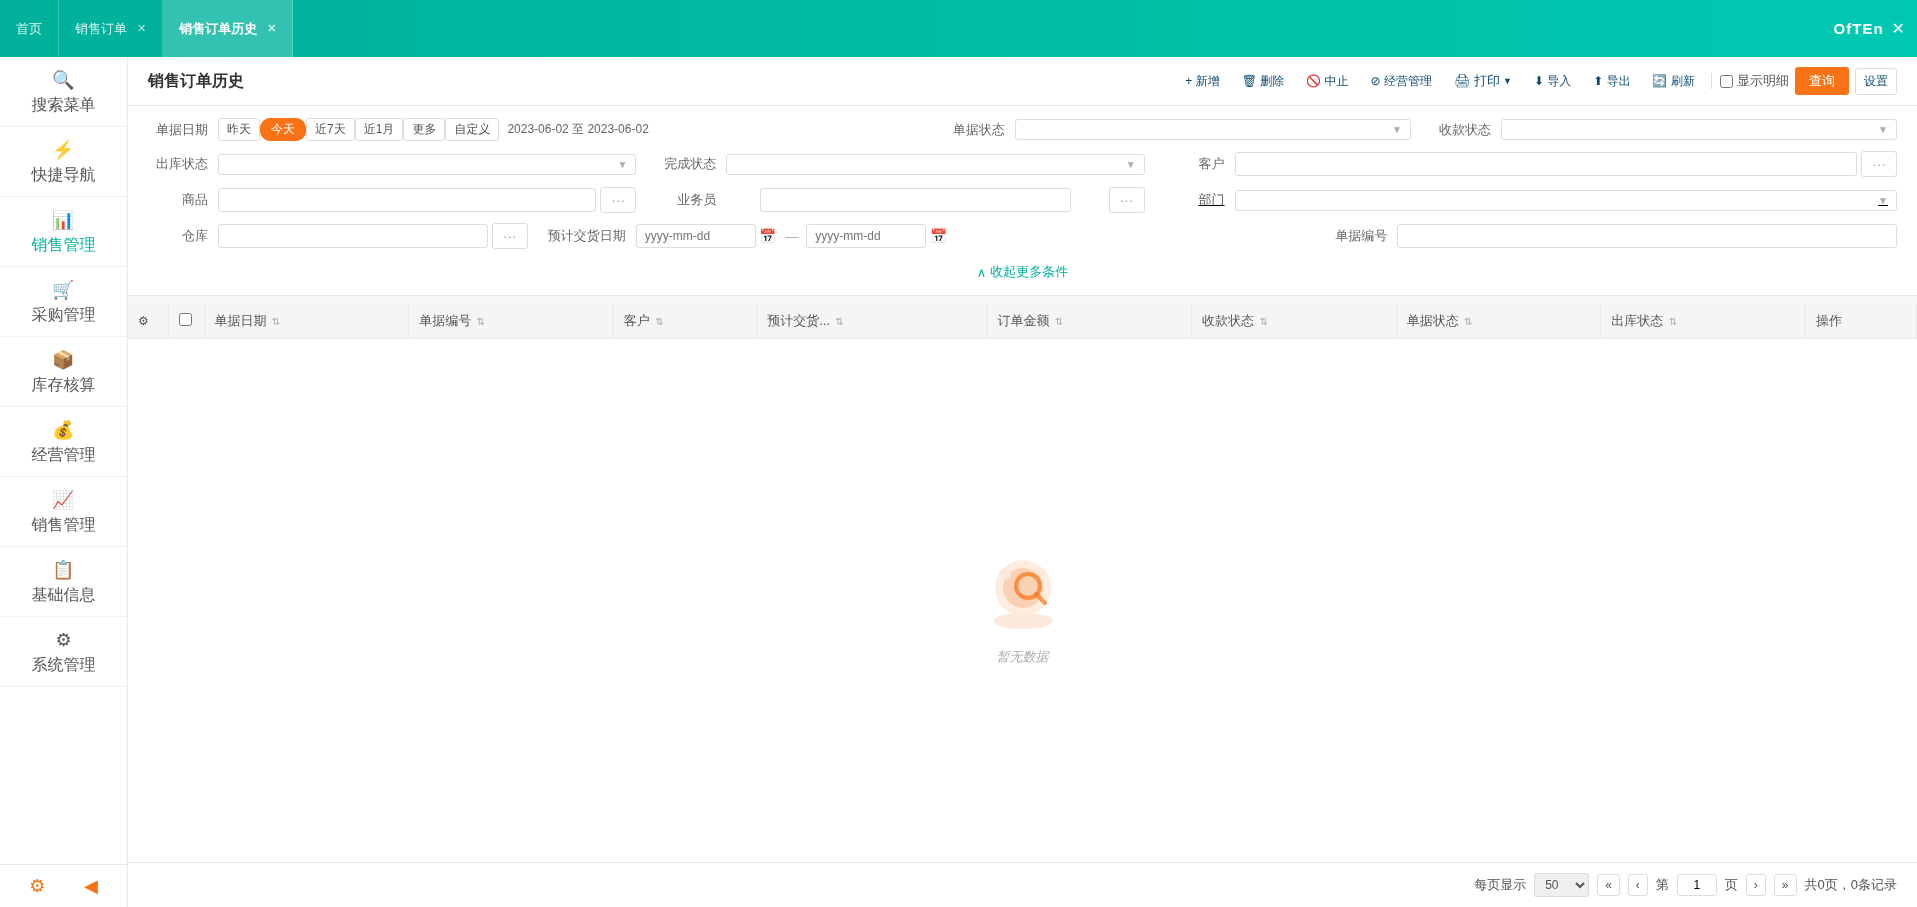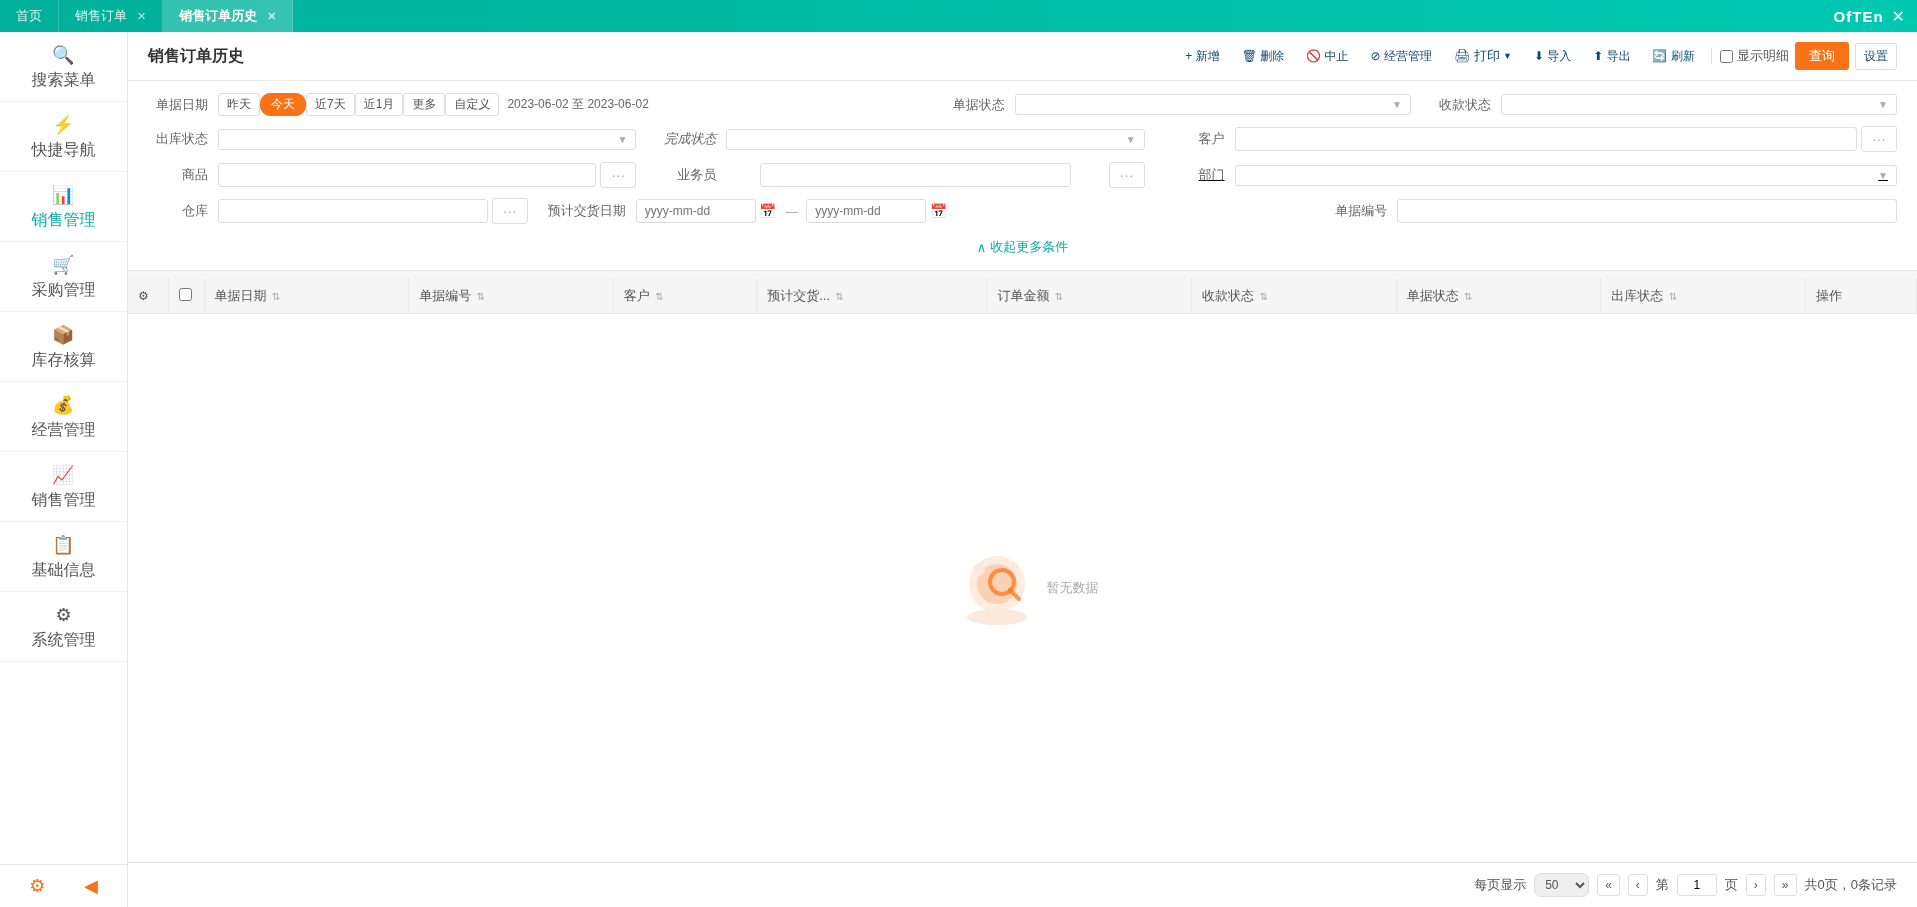--- a/index.html
+++ b/index.html
@@ -1,20 +1,20 @@
 <!DOCTYPE html>
 <html><head>
   <meta charset="utf-8">
   <style>
     * { box-sizing: border-box; margin: 0; padding: 0; font-family: 'Microsoft YaHei', sans-serif; font-size: 13px; }
     body { display: flex; flex-direction: column; height: 907px; width: 1917px; overflow: hidden; background: #f5f5f5; }
 
     
     .top-bar {
-      height: 32px;
+      height: 57px;
       background: linear-gradient(90deg, #00b09b, #00c9b1);
       display: flex;
       align-items: center;
       padding: 0 0 0 0;
       flex-shrink: 0;
     }
     .top-bar-tabs {
       display: flex;
       align-items: stretch;
       height: 100%;
@@ -304,24 +304,25 @@
     }
     .data-table th .sort-icon { color: #aaa; margin-left: 2px; font-size: 10px; }
     .th-settings {
       width: 40px;
       text-align: center;
     }
     .th-checkbox { width: 36px; text-align: center; }
     .empty-area {
       flex: 1;
       display: flex;
-      flex-direction: row;
+      flex-direction: column;
       align-items: center;
       justify-content: center;
       padding: 60px 0;
+      font-style: italic;
     }
     .empty-icon {
       width: 100px;
       height: 100px;
       margin-bottom: 12px;
     }
     .empty-text {
       color: #aaa;
       font-size: 13px;
     }
@@ -334,21 +335,21 @@
       padding: 10px 20px;
       background: #fff;
       border-top: 1px solid #e8e8e8;
       gap: 8px;
       flex-shrink: 0;
       font-size: 12px;
       color: #555;
     }
     .per-page-select {
       border: 1px solid #ddd;
-      border-radius: 7px;
+      border-radius: 2px;
       padding: 3px 6px;
       font-size: 12px;
       color: #555;
       cursor: pointer;
     }
     .page-nav-btn {
       border: 1px solid #ddd;
       border-radius: 3px;
       background: #fff;
       padding: 3px 7px;
@@ -493,21 +494,21 @@
       </div>
 
       <div class="filter-row">
         <div class="filter-section" style="flex:1;">
           <span class="filter-label">出库状态</span>
           <div class="select-control" style="flex:1;">
             <span></span>
             <span class="select-arrow">▼</span>
           </div>
         </div>
-        <div class="filter-section" style="flex:1;margin-left:20px;font-style:italic;">
+        <div class="filter-section" style="flex:1;margin-left:20px;">
           <span class="filter-label">完成状态</span>
           <div class="select-control" style="flex:1;">
             <span></span>
             <span class="select-arrow">▼</span>
           </div>
         </div>
         <div class="filter-section" style="flex:1.5;margin-left:20px;">
           <span class="filter-label">客户</span>
           <input class="input-control" style="flex: 1 1 0%;" placeholder="">
           <button class="dots-btn">···</button>

